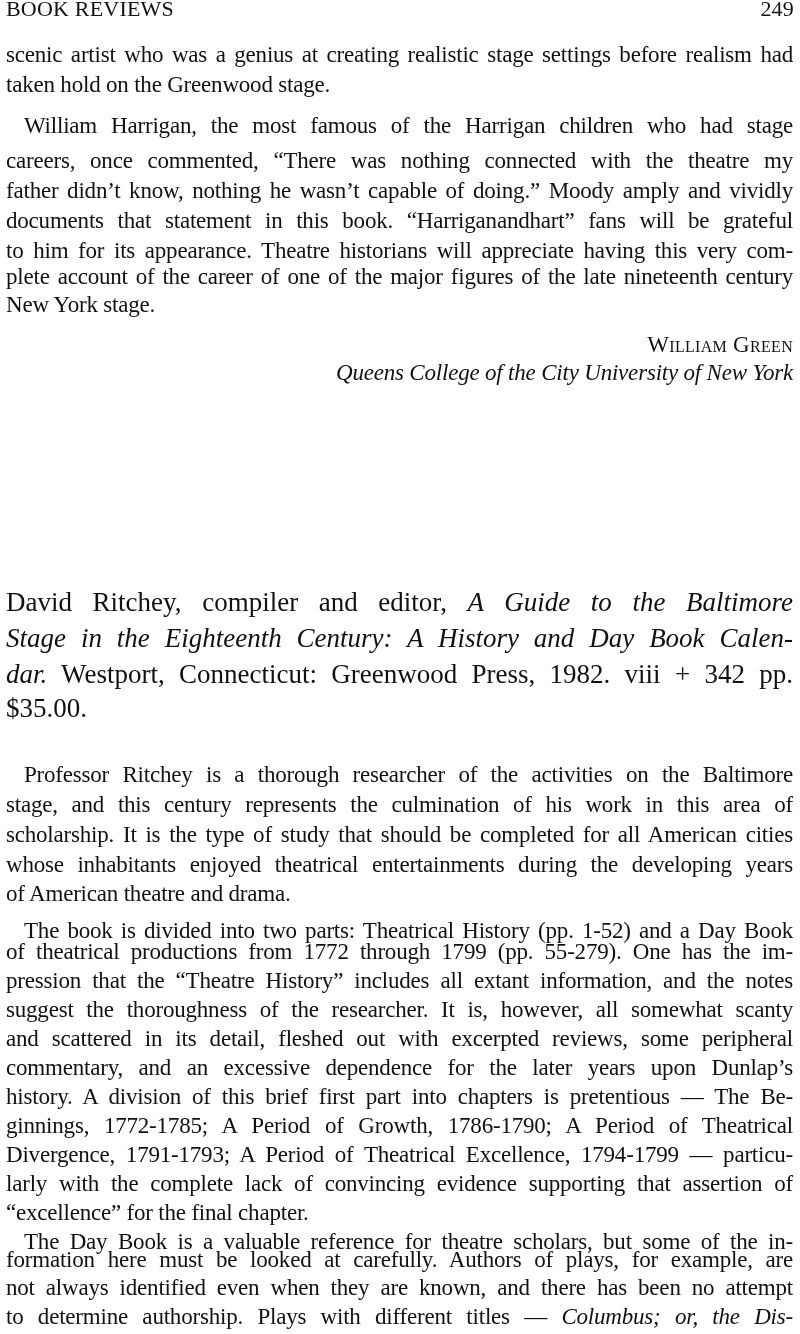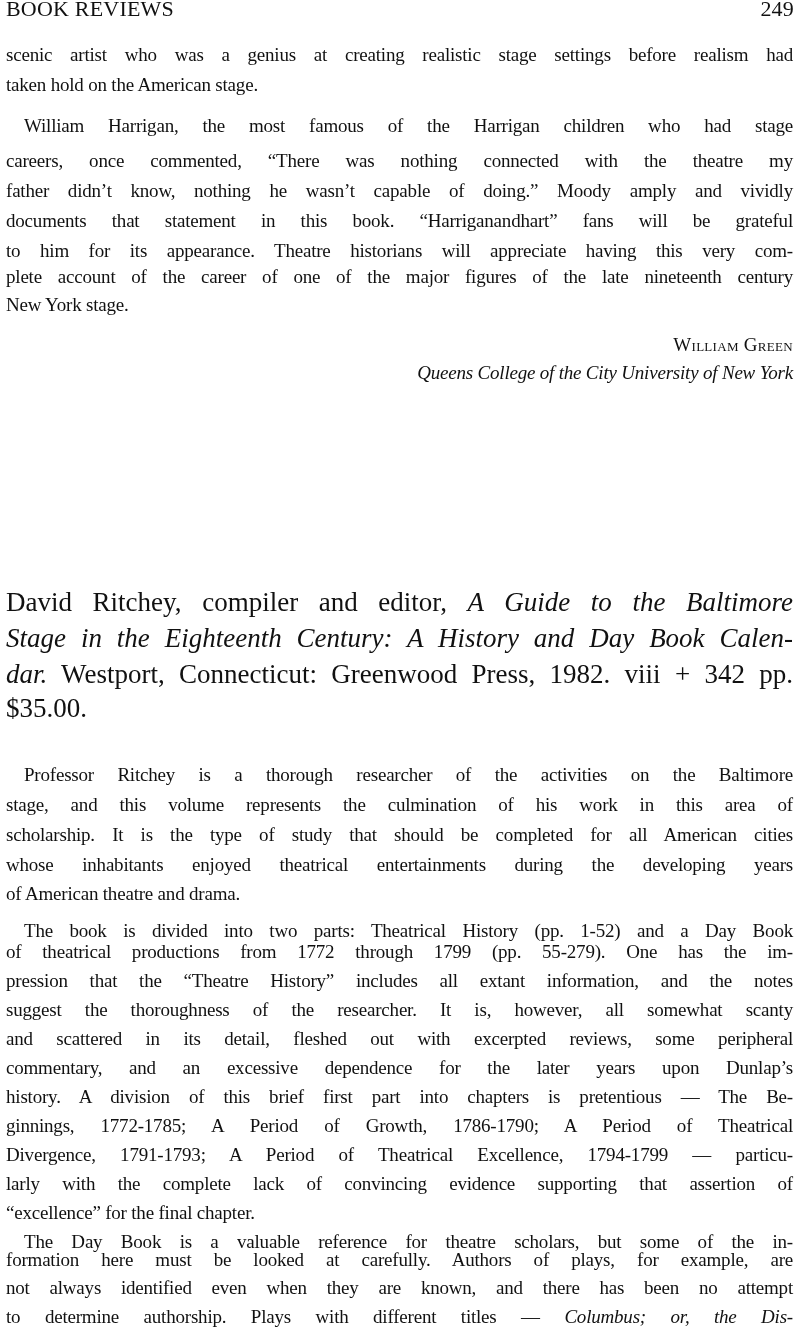--- a/index.html
+++ b/index.html
@@ -9,21 +9,21 @@
     color: #111111;
   }
   .header {
     position: absolute; left: 6px; right: 6px; top: -4px; height: 28px;
     font-size: 22px; letter-spacing: 0.2px;
   }
   .header .title { position: absolute; left: 0; top: 0; }
   .header .pageno { position: absolute; right: 0; top: 0; }
   .line {
     position: absolute; left: 6px; width: 787px; height: 30px;
-    font-size: 19px; line-height: 30px; white-space: nowrap;
+    font-size: 23px; line-height: 30px; white-space: nowrap;
     text-align: justify; text-align-last: justify;
     letter-spacing: -0.2px;
   }
   .line.last { text-align-last: left; }
   .line.indent { left: 24px; width: 769px; }
   .right { text-align: left; text-align-last: right; }
   .smallcaps { font-variant: small-caps; letter-spacing: 0.3px; }
   .hline {
     position: absolute; left: 6px; width: 787px; height: 36px;
     font-size: 27px; line-height: 36px; white-space: nowrap;
@@ -35,21 +35,21 @@
 </head>
 <body>
 
 <div class="header">
   <span class="title">BOOK REVIEWS</span>
   <span class="pageno">249</span>
 </div>
 
 <div>
   <div class="line" style="top:40px">scenic artist who was a genius at creating realistic stage settings before realism had</div>
-  <div class="line last" style="top:70px">taken hold on the American stage.</div>
+  <div class="line last" style="top:70px">taken hold on the Greenwood stage.</div>
 
   <div class="line indent" style="top:111px">William Harrigan, the most famous of the Harrigan children who had stage</div>
   <div class="line" style="top:146px">careers, once commented, “There was nothing connected with the theatre my</div>
   <div class="line" style="top:176px">father didn’t know, nothing he wasn’t capable of doing.” Moody amply and vividly</div>
   <div class="line" style="top:206px">documents that statement in this book. “Harriganandhart” fans will be grateful</div>
   <div class="line" style="top:236px">to him for its appearance. Theatre historians will appreciate having this very com-</div>
   <div class="line" style="top:262px">plete account of the career of one of the major figures of the late nineteenth century</div>
   <div class="line last" style="top:290px">New York stage.</div>
 
   <div class="line right smallcaps" style="top:330px">William Green</div>
@@ -58,21 +58,21 @@
 
 <div>
   <div class="hline" style="top:584px"><span>David Ritchey, compiler and editor,</span> <i>A Guide to the Baltimore</i></div>
   <div class="hline" style="top:620px; font-style:italic">Stage in the Eighteenth Century: A History and Day Book Calen-</div>
   <div class="hline" style="top:656px"><i>dar.</i><span> Westport, Connecticut: Greenwood Press, 1982.  viii + 342 pp.</span></div>
   <div class="hline last" style="top:690px">$35.00.</div>
 </div>
 
 <div>
   <div class="line indent" style="top:760px">Professor Ritchey is a thorough researcher of the activities on the Baltimore</div>
-  <div class="line" style="top:790px">stage, and this volume represents the culmination of his work in this area of</div>
+  <div class="line" style="top:790px">stage, and this century represents the culmination of his work in this area of</div>
   <div class="line" style="top:820px">scholarship. It is the type of study that should be completed for all American cities</div>
   <div class="line" style="top:850px">whose inhabitants enjoyed theatrical entertainments during the developing years</div>
   <div class="line last" style="top:879px">of American theatre and drama.</div>
 
   <div class="line indent" style="top:916px">The book is divided into two parts: Theatrical History (pp. 1-52) and a Day Book</div>
   <div class="line" style="top:937px">of theatrical productions from 1772 through 1799 (pp. 55-279). One has the im-</div>
   <div class="line" style="top:966px">pression that the “Theatre History” includes all extant information, and the notes</div>
   <div class="line" style="top:995px">suggest the thoroughness of the researcher.  It is, however, all somewhat scanty</div>
   <div class="line" style="top:1024px">and scattered in its detail, fleshed out with excerpted reviews, some peripheral</div>
   <div class="line" style="top:1053px">commentary, and an excessive dependence for the later years upon Dunlap’s</div>

